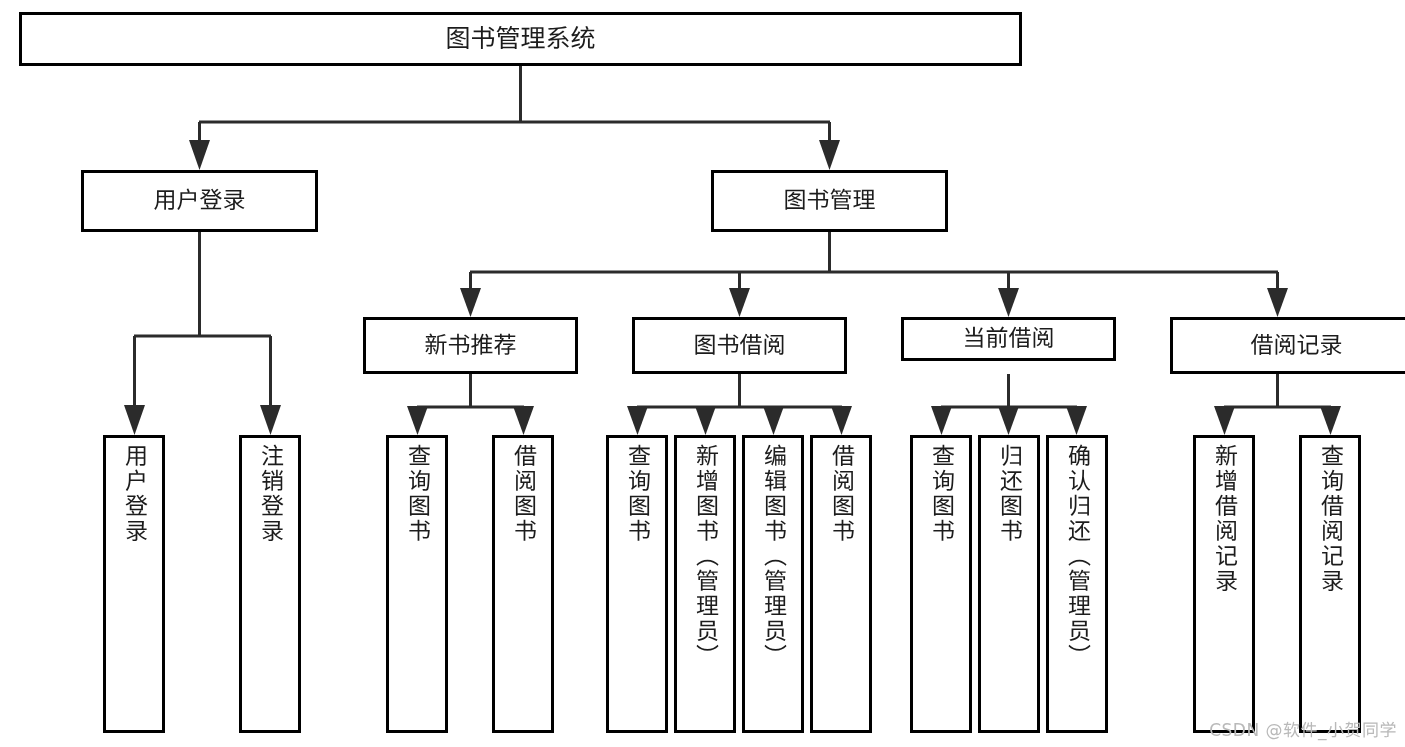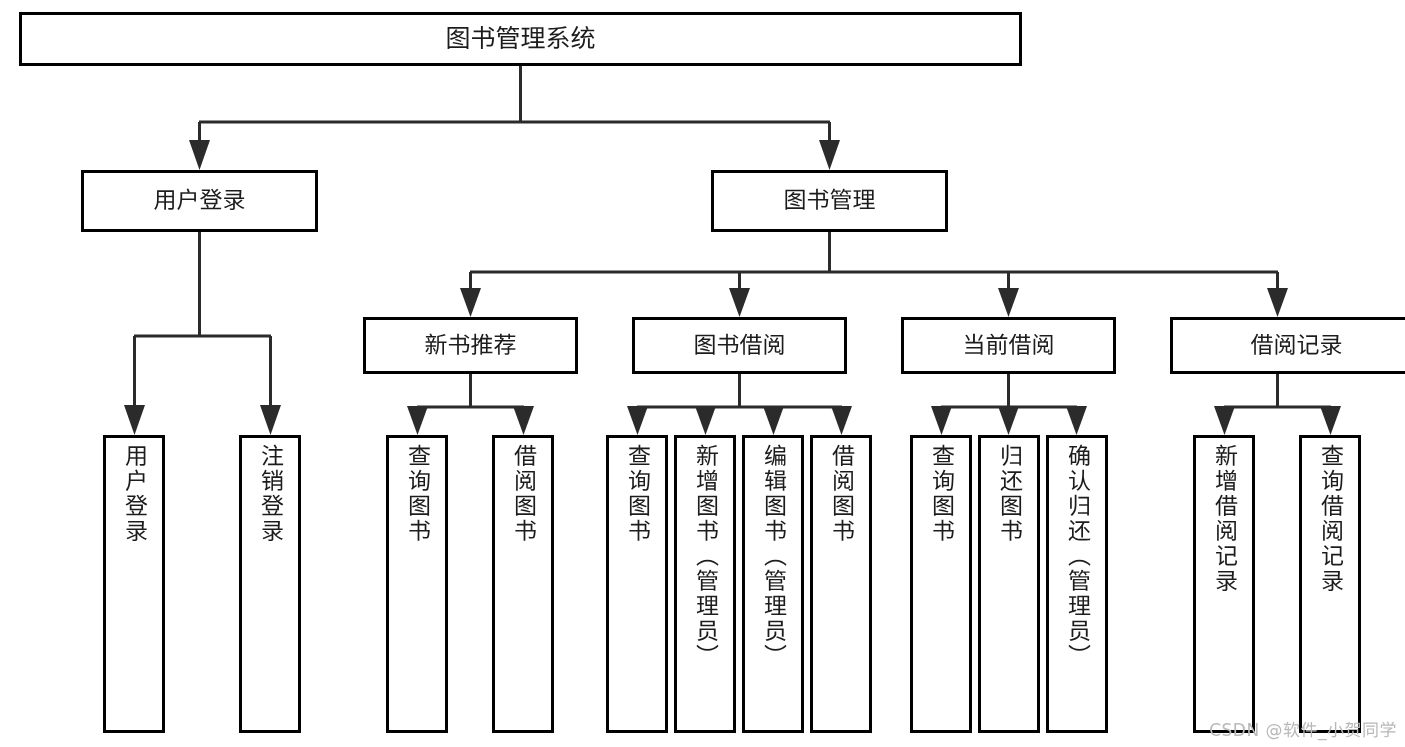--- a/index.html
+++ b/index.html
@@ -162,21 +162,21 @@
   </div>
 
   <div class="node branch" style="left:363px; top:317px; width:215px; height:57px;">
     <span class="label">新书推荐</span>
   </div>
 
   <div class="node branch" style="left:632px; top:317px; width:215px; height:57px;">
     <span class="label">图书借阅</span>
   </div>
 
-  <div class="node branch" style="left:901px; top:317px; width:215px; height:57px;">
+  <div class="node branch" style="left:901px; top:317px; width:215px; height:44px;">
     <span class="label">当前借阅</span>
   </div>
 
   <div class="node branch" style="left:1170px; top:317px; width:253px; height:57px;">
     <span class="label">借阅记录</span>
   </div>
 
   <div class="node leaf" style="left:103px; top:435px; width:62px; height:298px;">
     <span class="label">用户登录</span>
   </div>

